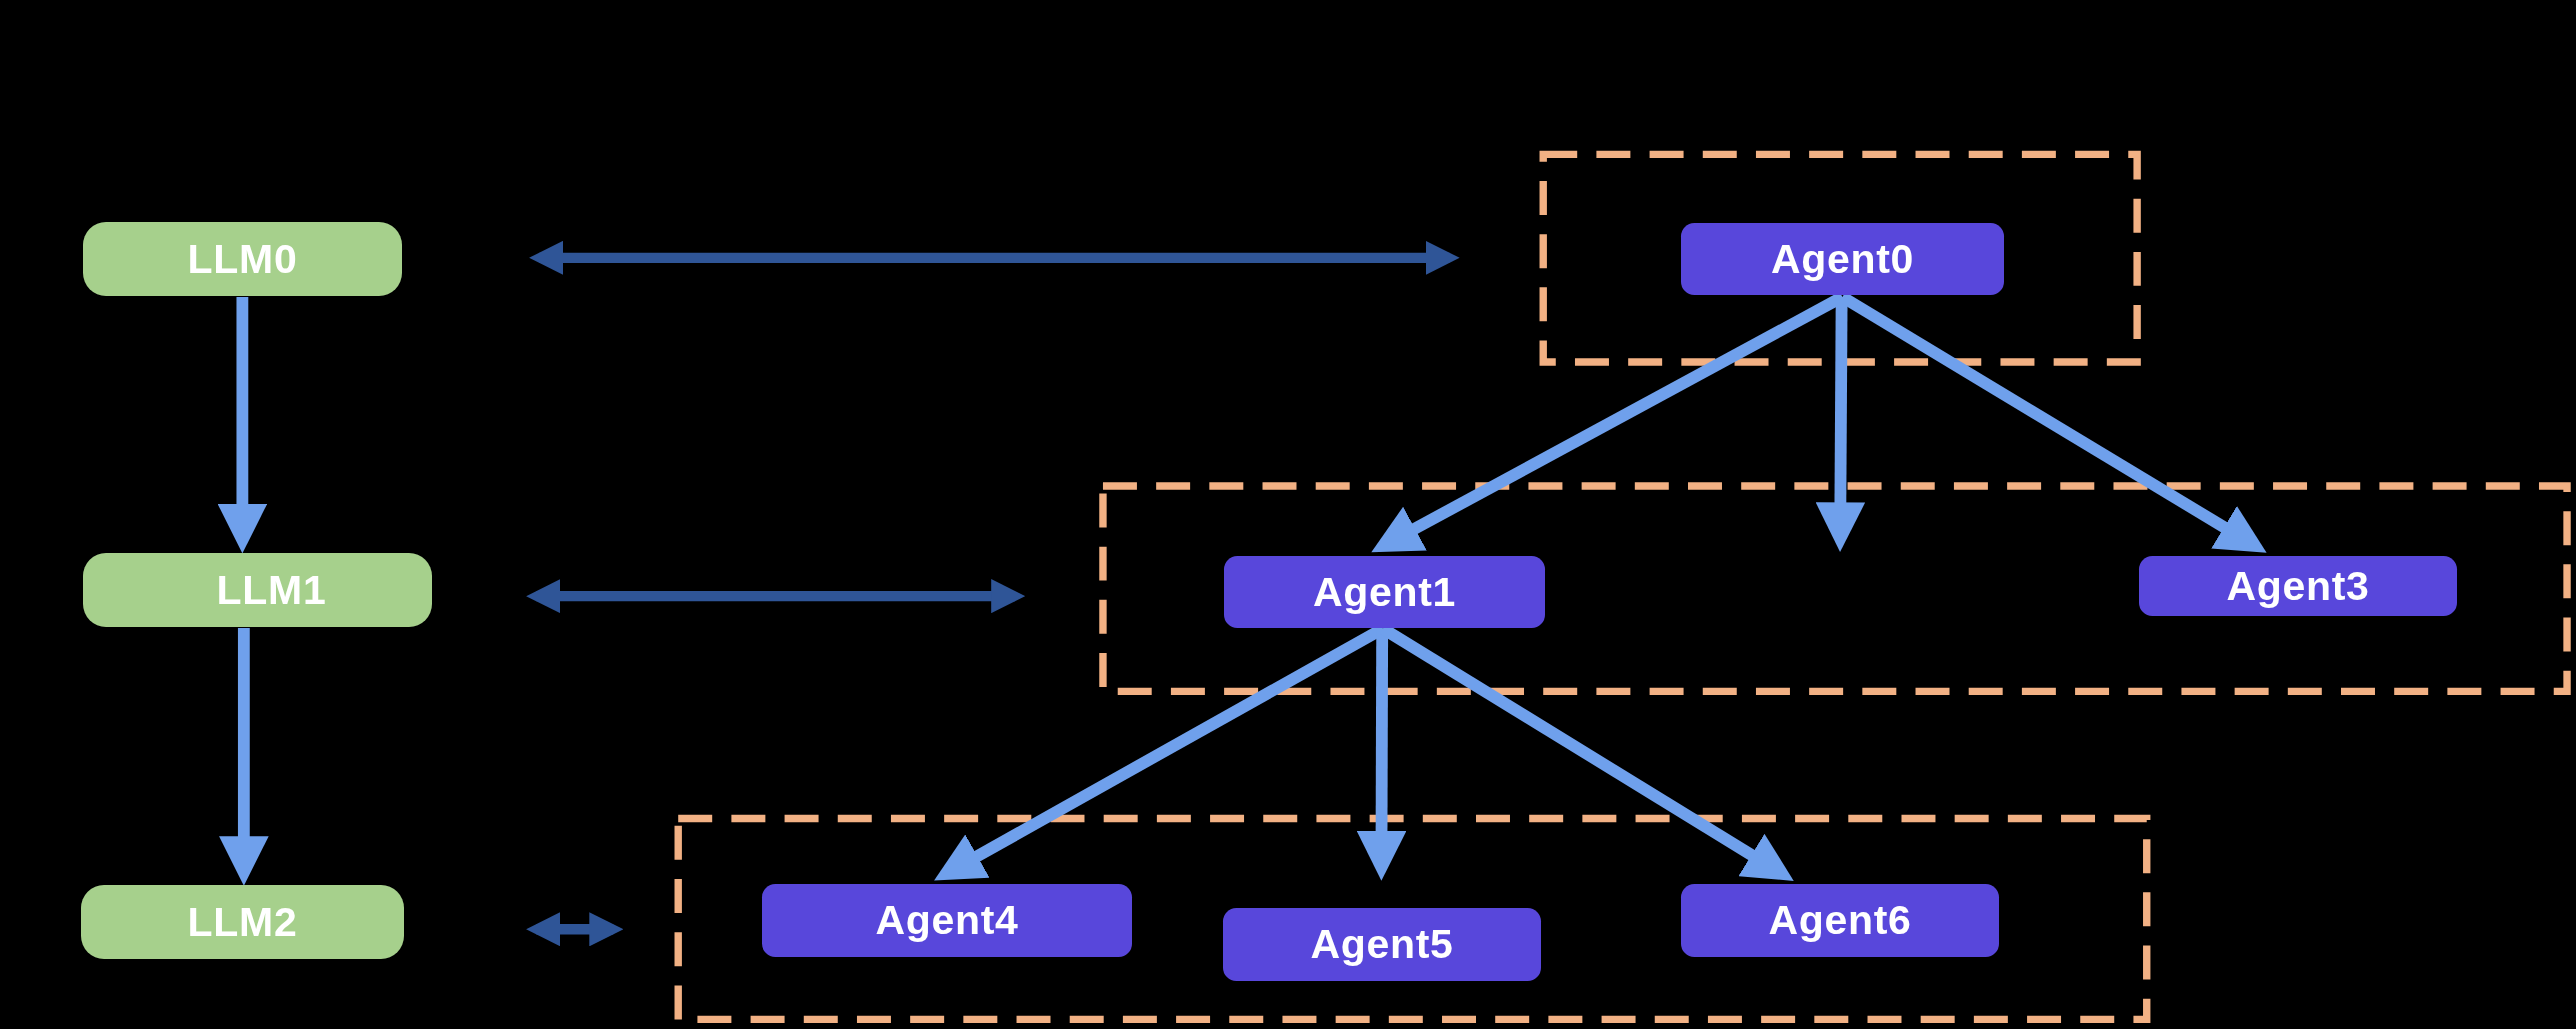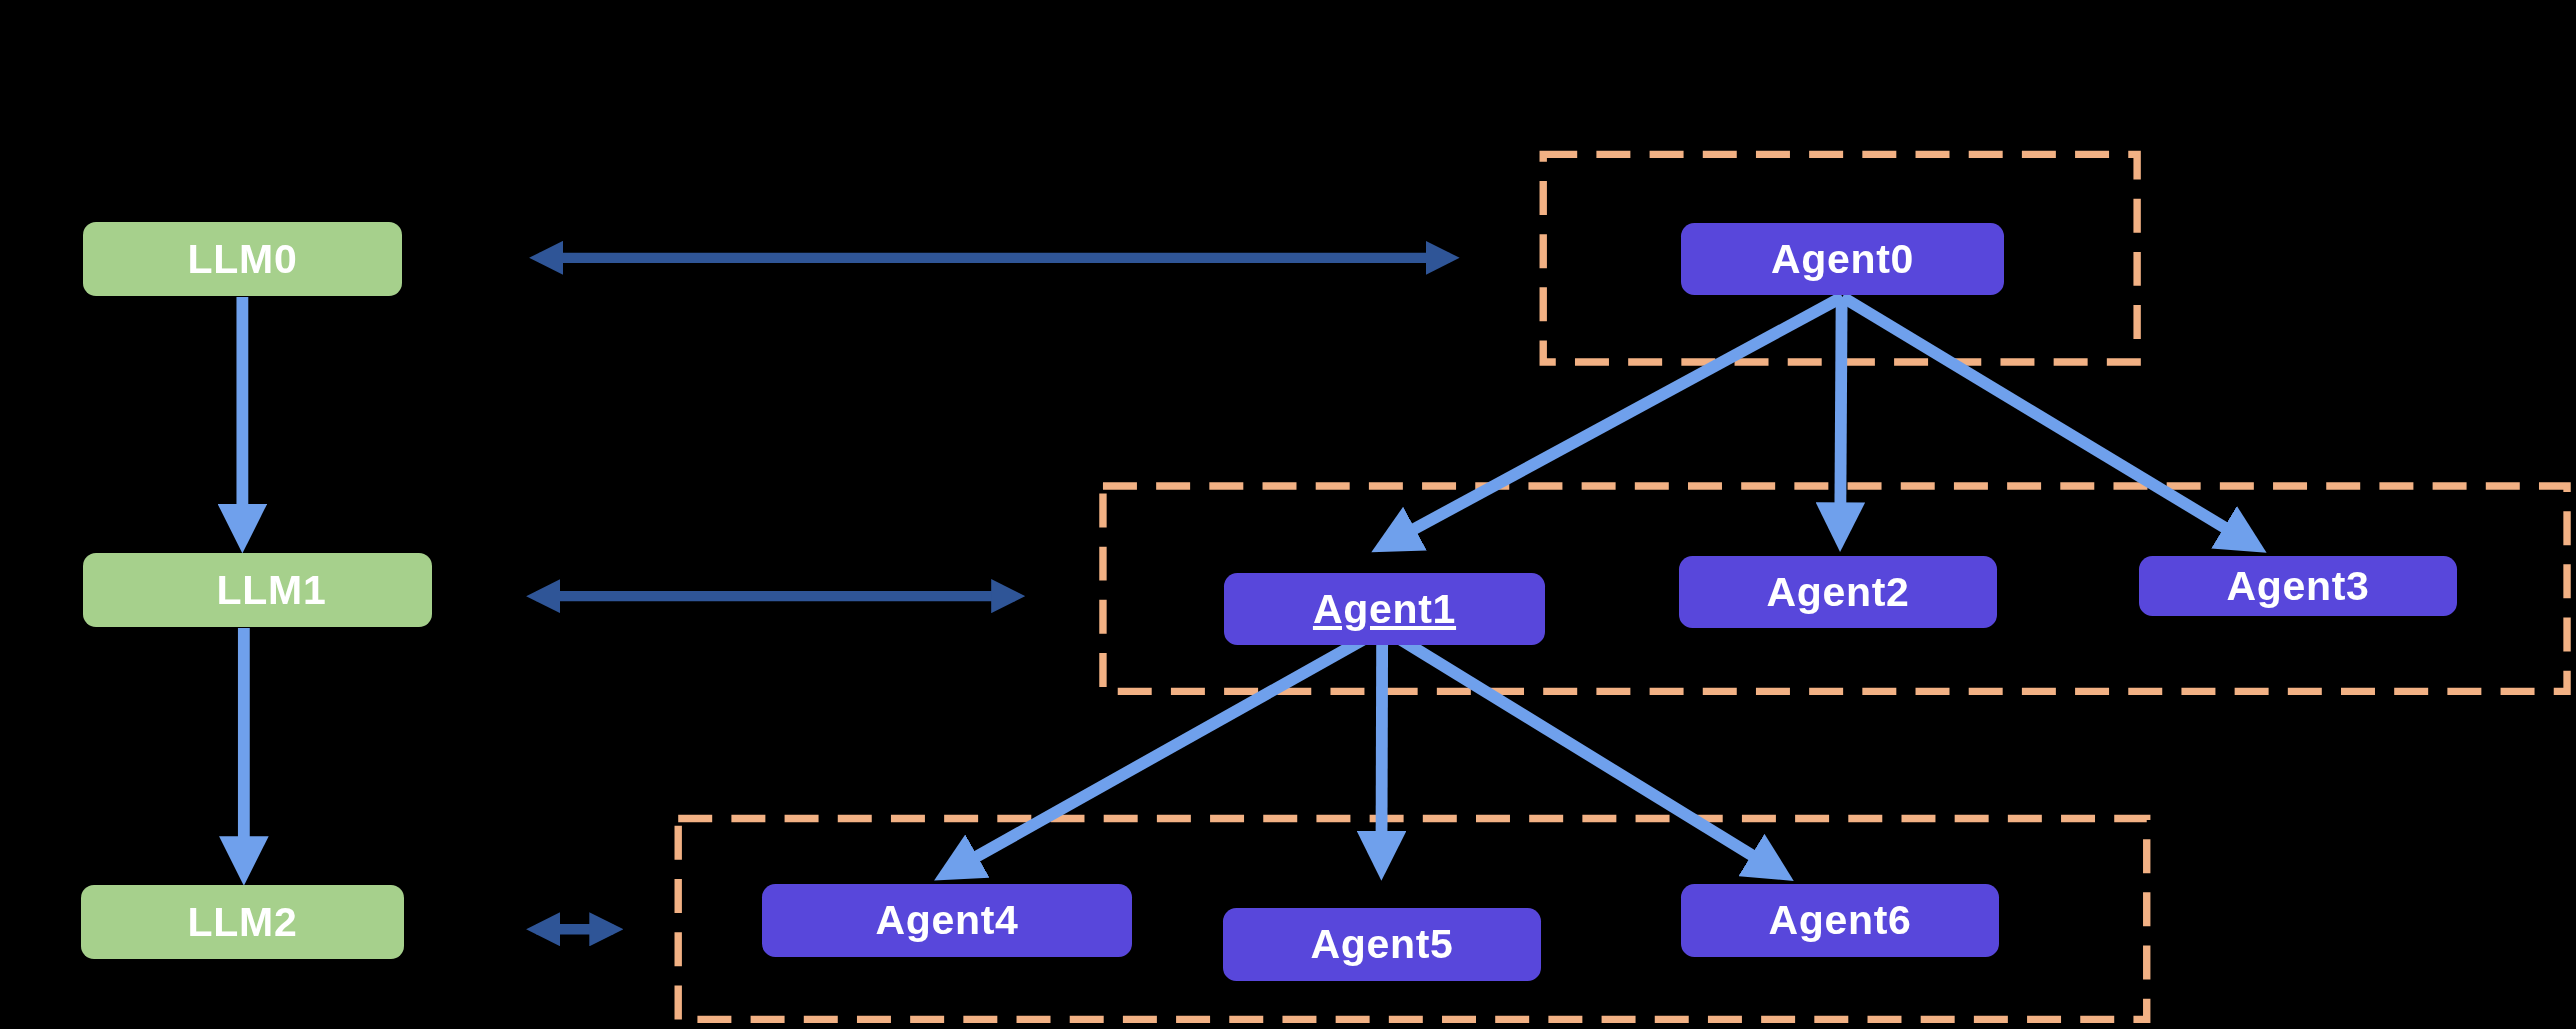--- a/index.html
+++ b/index.html
@@ -27,21 +27,21 @@
     display: flex;
     align-items: center;
     justify-content: center;
     color: #ffffff;
     font-weight: bold;
     font-size: 41px;
     letter-spacing: 0.7px;
   }
   .node-llm {
     background: #A6D08C;
-    border-radius: 13px;
+    border-radius: 23px;
   }
   .node-agent {
     background: #5847DB;
     border-radius: 13.3px;
   }
   .flow-line {
     stroke: #6FA0EC;
     stroke-width: 16;
     fill: none;
   }
@@ -98,25 +98,22 @@
     <span>LLM1</span>
   </div>
   <div class="node node-llm" style="left:81px; top:885px; width:323px; height:74px;">
     <span>LLM2</span>
   </div>
 
   <div class="node node-agent" style="left:1681px; top:223px; width:323px; height:72px;justify-content:center;">
     <span>Agent0</span>
   </div>
 
-  <div class="node node-agent" style="left:1224px; top:573px; width:321px; height:72px;text-decoration:underline;">
+  <div class="node node-agent" style="left:1224px; top:556px; width:321px; height:72px;">
     <span>Agent1</span>
-  </div>
-  <div class="node node-agent" style="left:1679px; top:556px; width:318px; height:72px;">
-    <span>Agent2</span>
   </div>
   <div class="node node-agent" style="left:2139px; top:556px; width:318px; height:60px;">
     <span>Agent3</span>
   </div>
 
   <div class="node node-agent" style="left:762px; top:884px; width:370px; height:73px;">
     <span>Agent4</span>
   </div>
   <div class="node node-agent" style="left:1223px; top:884px; width:318px; height:73px;margin-top:24px;">
     <span>Agent5</span>

